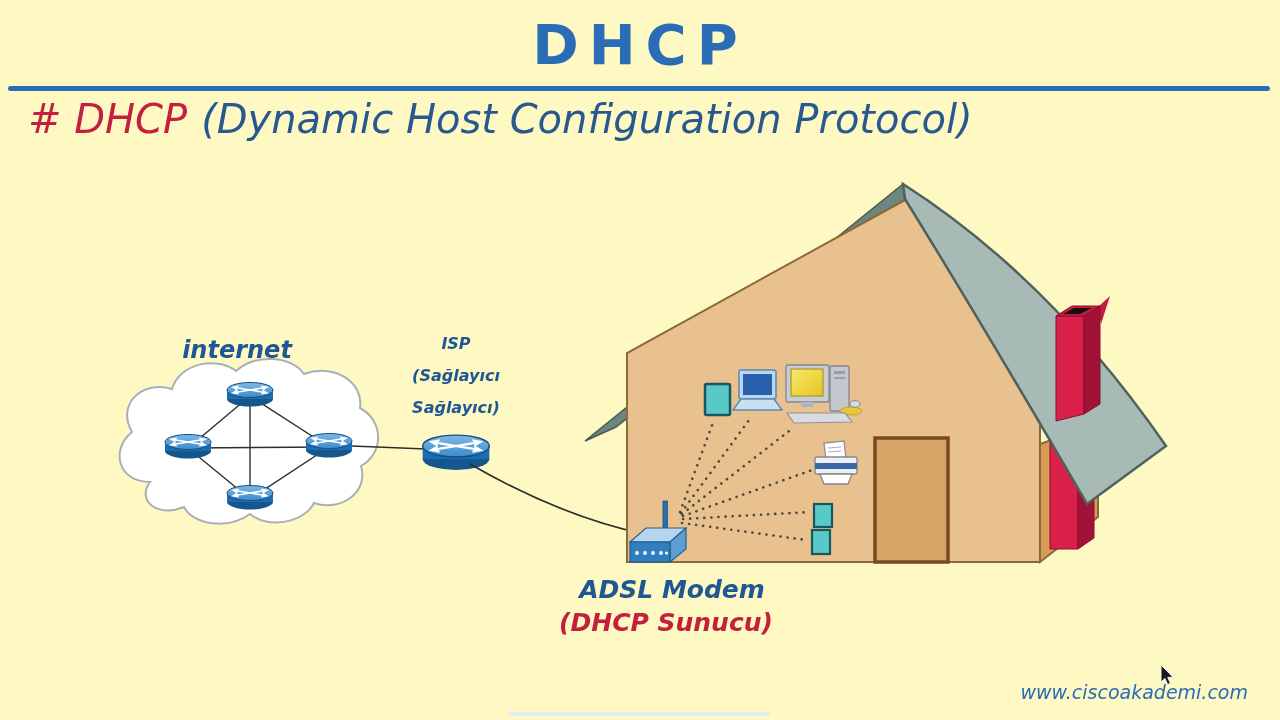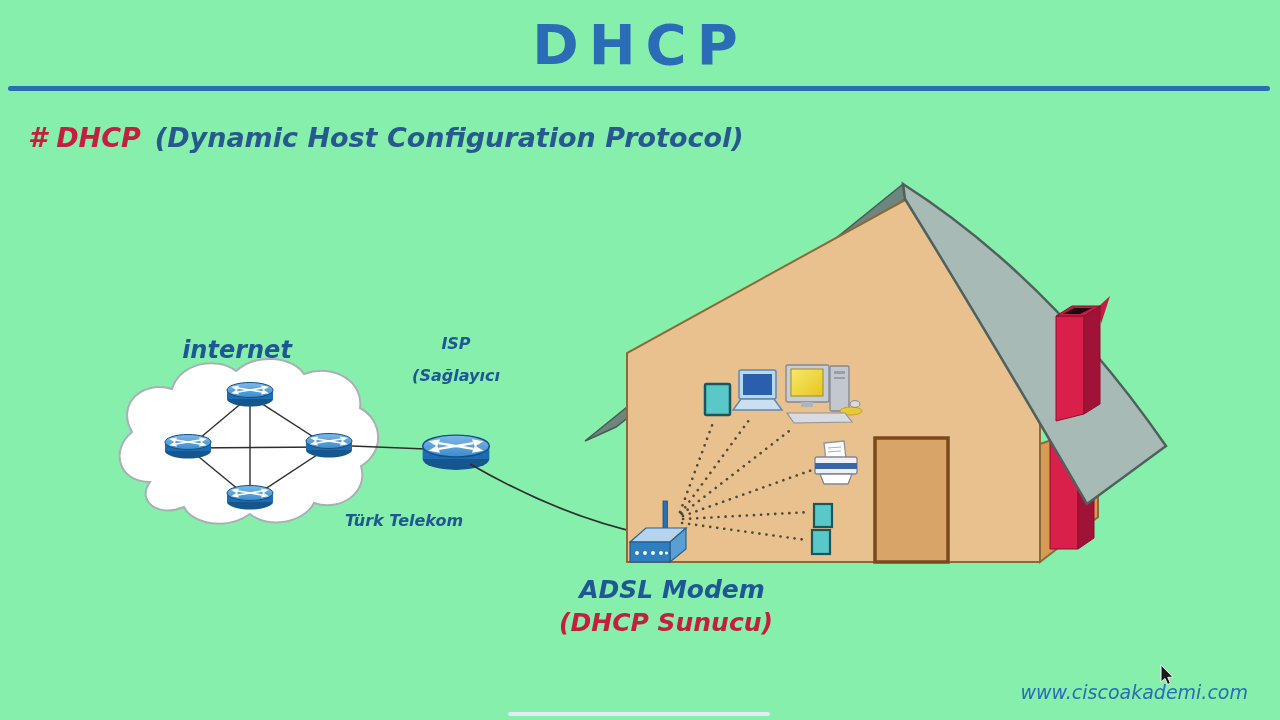--- a/index.html
+++ b/index.html
@@ -1,22 +1,22 @@
 <!DOCTYPE html>
 <html><head>
 <meta charset="utf-8">
 <style>
   html,body{margin:0;padding:0;background:#fff;}
-  .stage{position:relative;width:1280px;height:720px;background:#86efac;overflow:hidden;
+  .stage{position:relative;width:1280px;height:720px;background:#fef9c3;overflow:hidden;
          font-family:"DejaVu Sans","Liberation Sans",sans-serif;}
   .abs{position:absolute;}
   .page-title{left:0;top:12px;width:100%;text-align:center;font-size:56px;font-weight:bold;
               letter-spacing:10px;color:#2a6cb5;}
   .title-rule{left:8px;top:86px;width:1262px;height:5px;background:#2a6cb5;border-radius:3px;}
-  .subtitle{left:28px;top:122px;font-size:27px;font-weight:bold;font-style:italic;white-space:nowrap;}
+  .subtitle{left:28px;top:96px;font-size:40px;font-weight:normal;font-style:italic;white-space:nowrap;}
   .subtitle .hash{color:#c41f3e;margin-right:14px;}
   .subtitle .rest{color:#27598f;}
   .lbl{color:#1e5794;font-size:16px;font-weight:bold;font-style:italic;text-align:center;line-height:32px;}
   .lbl-internet{left:157px;top:334px;width:160px;font-size:24px;}
   .lbl-isp{left:376px;top:328px;width:160px;}
   .lbl-provider{left:294px;top:504px;width:220px;line-height:33px;}
   .lbl-modem{left:572px;top:574px;width:200px;font-size:25px;text-align:center;}
   .lbl-modem-sub{left:546px;top:607px;width:240px;font-size:25px;color:#c41f3e;}
   .site-link{right:32px;top:681px;font-size:19px;font-style:italic;color:#2a6cb5;
              text-decoration:none;border-bottom:1.5px solid #2a6cb5;padding-bottom:17px;}
@@ -166,23 +166,23 @@
   <div class="abs page-title">DHCP</div>
   <div class="abs title-rule"></div>
   <div class="abs subtitle">
     <span class="hash"># DHCP</span><span class="rest">(Dynamic Host Configuration Protocol)</span>
   </div>
 
   <div class="abs lbl lbl-internet">internet</div>
   <div class="abs lbl lbl-isp">
     <div>ISP</div>
     <div>(Sağlayıcı</div>
+    <div>Sağlayıcı)</div>
   </div>
   <div class="abs lbl lbl-provider">
-    <div>Türk Telekom</div>
   </div>
   <div class="abs lbl lbl-modem">ADSL Modem</div>
   <div class="abs lbl lbl-modem-sub">(DHCP Sunucu)</div>
 
   <a class="abs site-link" href="#">www.ciscoakademi.com</a>
   <div class="abs progress-hint"></div>
 
 </div>
 
 </body></html>

